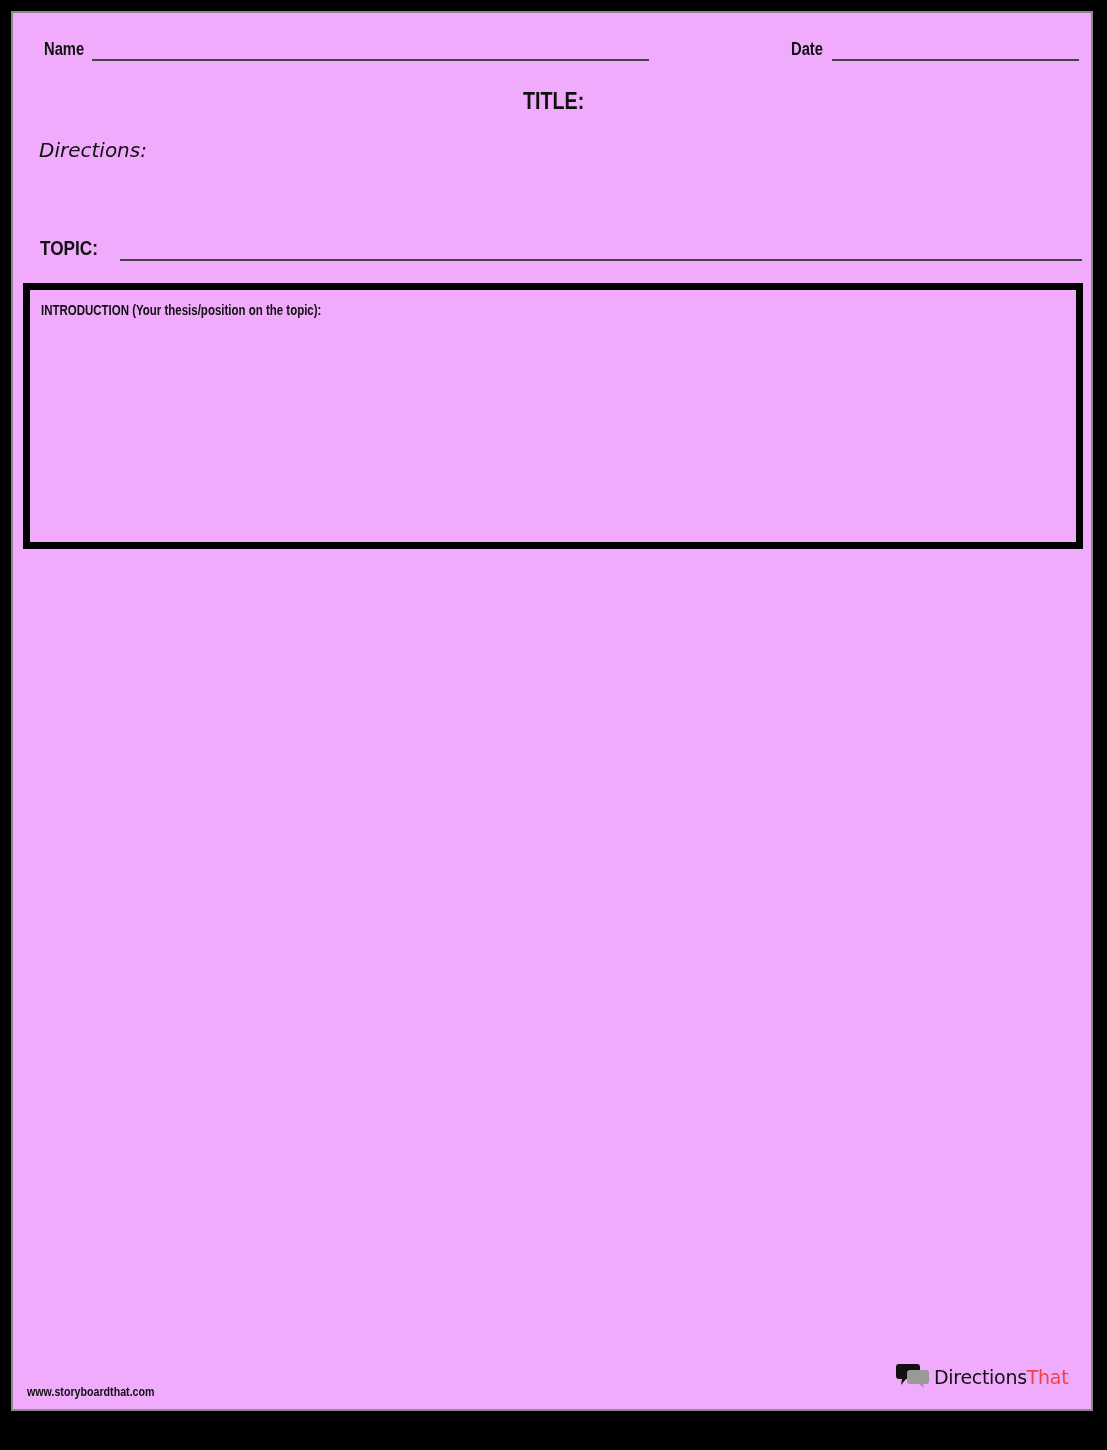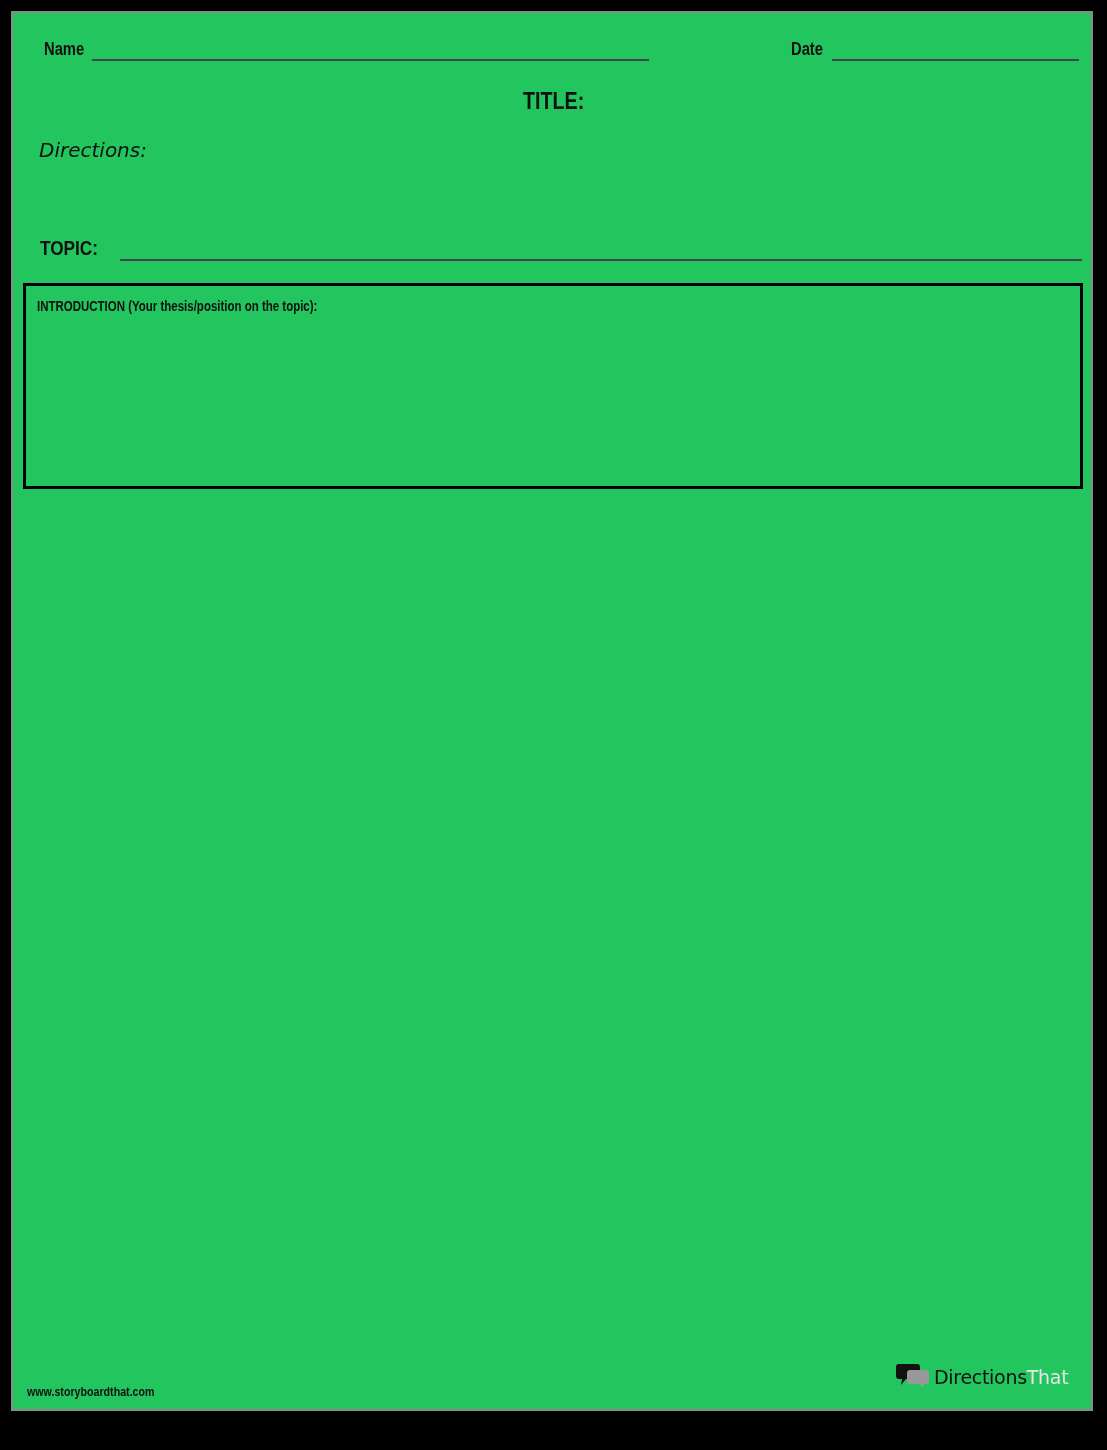--- a/index.html
+++ b/index.html
@@ -1,38 +1,38 @@
 <!DOCTYPE html>
 <html><head>
 <meta charset="utf-8">
 <style>
   html, body { margin:0; padding:0; }
   body { width:1107px; height:1450px; background:#000; position:relative; overflow:hidden;
          font-family:"Liberation Sans", sans-serif; }
-  .page { position:absolute; left:11px; top:11px; width:1082px; height:1400px; background:#22c55e;
+  .page { position:absolute; left:11px; top:11px; width:1082px; height:1400px; background:#f0abfc;
           border:2px solid #8a8a8a; box-sizing:border-box; }
   .label { position:absolute; font-family:"Liberation Sans", sans-serif; font-weight:bold; color:#111;
            transform:scaleX(0.82); transform-origin:left center; white-space:nowrap; }
   .line { position:absolute; height:2px; background:#444; }
   .name-label { left:31px; top:26px; font-size:18px; }
   .name-line { left:79px; top:46px; width:557px; }
   .date-label { left:778px; top:26px; font-size:18px; }
   .date-line { left:819px; top:46px; width:247px; }
   .title { left:510px; top:74px; font-size:24px; }
   .directions { position:absolute; left:26px; top:125px; font-size:20px; font-style:italic; color:#111;
                 font-family:"DejaVu Sans", sans-serif; }
   .topic-label { left:27px; top:223px; font-size:21px; }
   .topic-line { left:107px; top:246px; width:962px; }
-  .box { position:absolute; left:10px; width:1060px; height:206px; border:3px solid #000000; box-sizing:border-box; }
+  .box { position:absolute; left:10px; width:1060px; height:266px; border:7px solid #000000; box-sizing:border-box; }
   .box-label { position:absolute; left:11px; top:12px; font-size:14px; font-weight:bold; color:#111;
                transform:scaleX(0.82); transform-origin:left center; white-space:nowrap; }
   .footer-url { left:14px; top:1371px; font-size:13px; }
   .logo { position:absolute; left:896px; top:1362px; display:flex; align-items:center; gap:4px; }
   .logo-text { font-family:"DejaVu Sans", sans-serif; font-size:19px; color:#111; letter-spacing:-0.3px; }
-  .logo-text .that { color:#e5e5e5; }
+  .logo-text .that { color:#ef4444; }
 </style>
 </head>
 <body>
 
 <div class="page">
   <span class="label name-label">Name</span>
   <div class="line name-line"></div>
   <span class="label date-label">Date</span>
   <div class="line date-line"></div>
 

